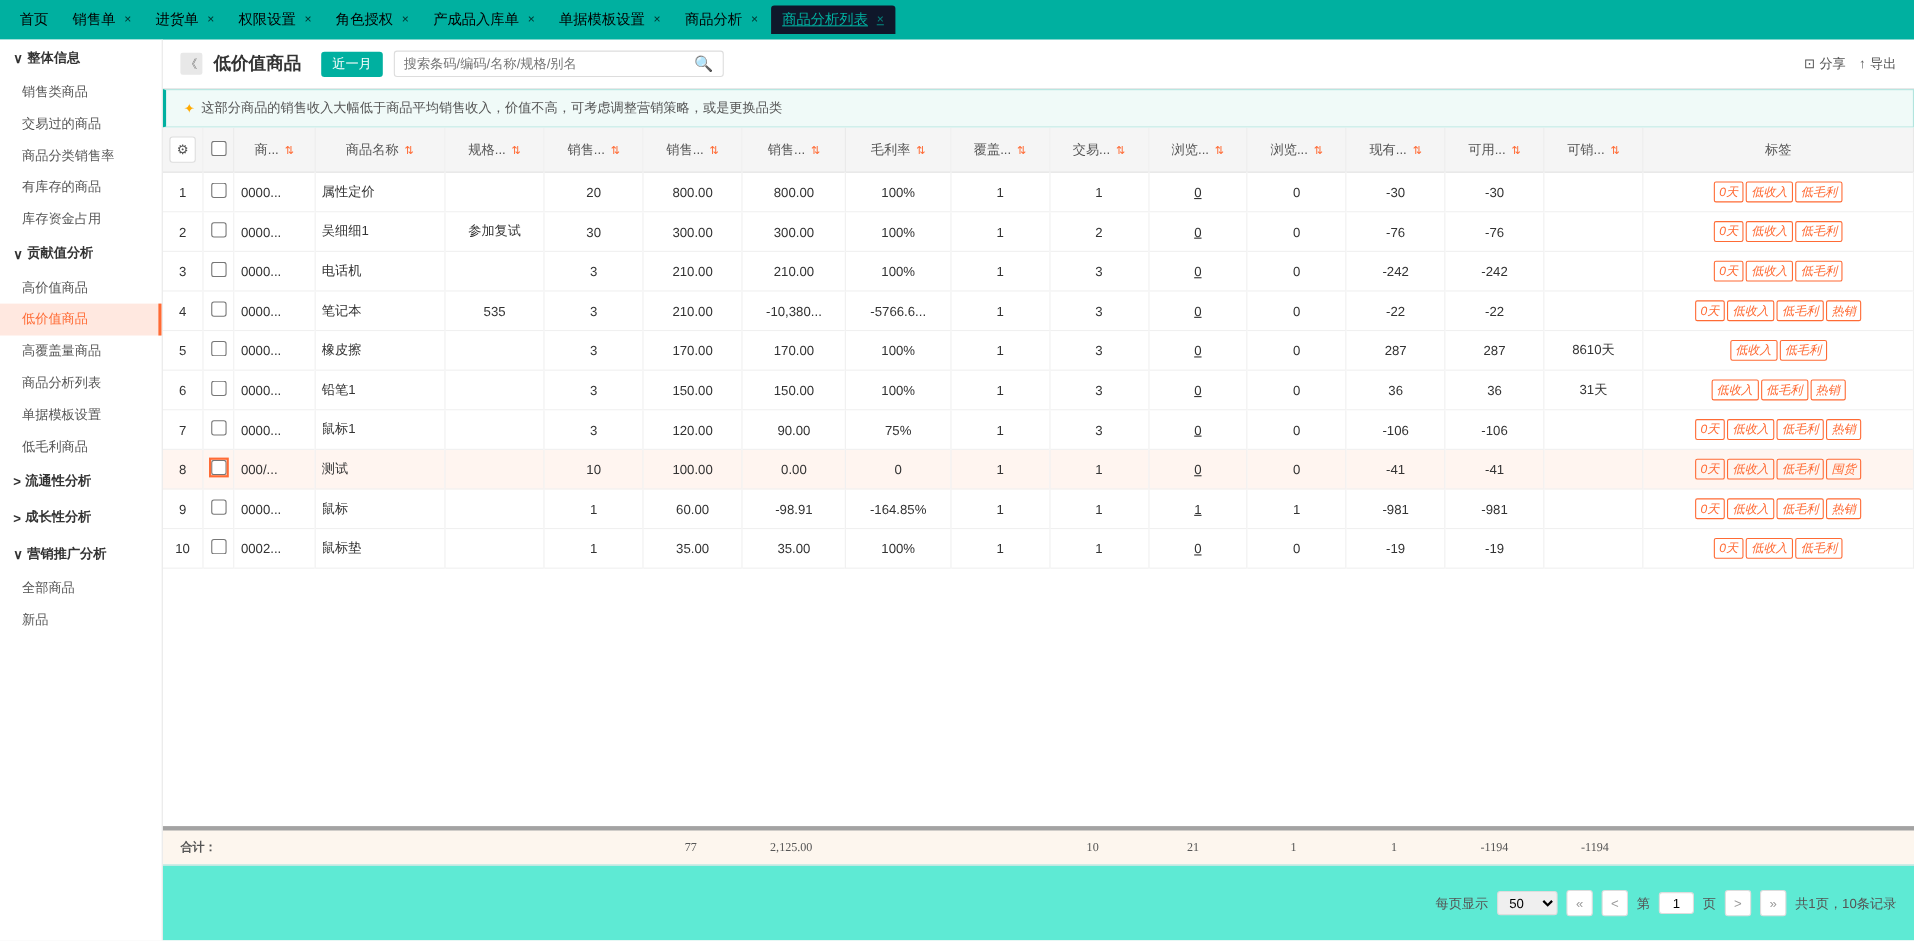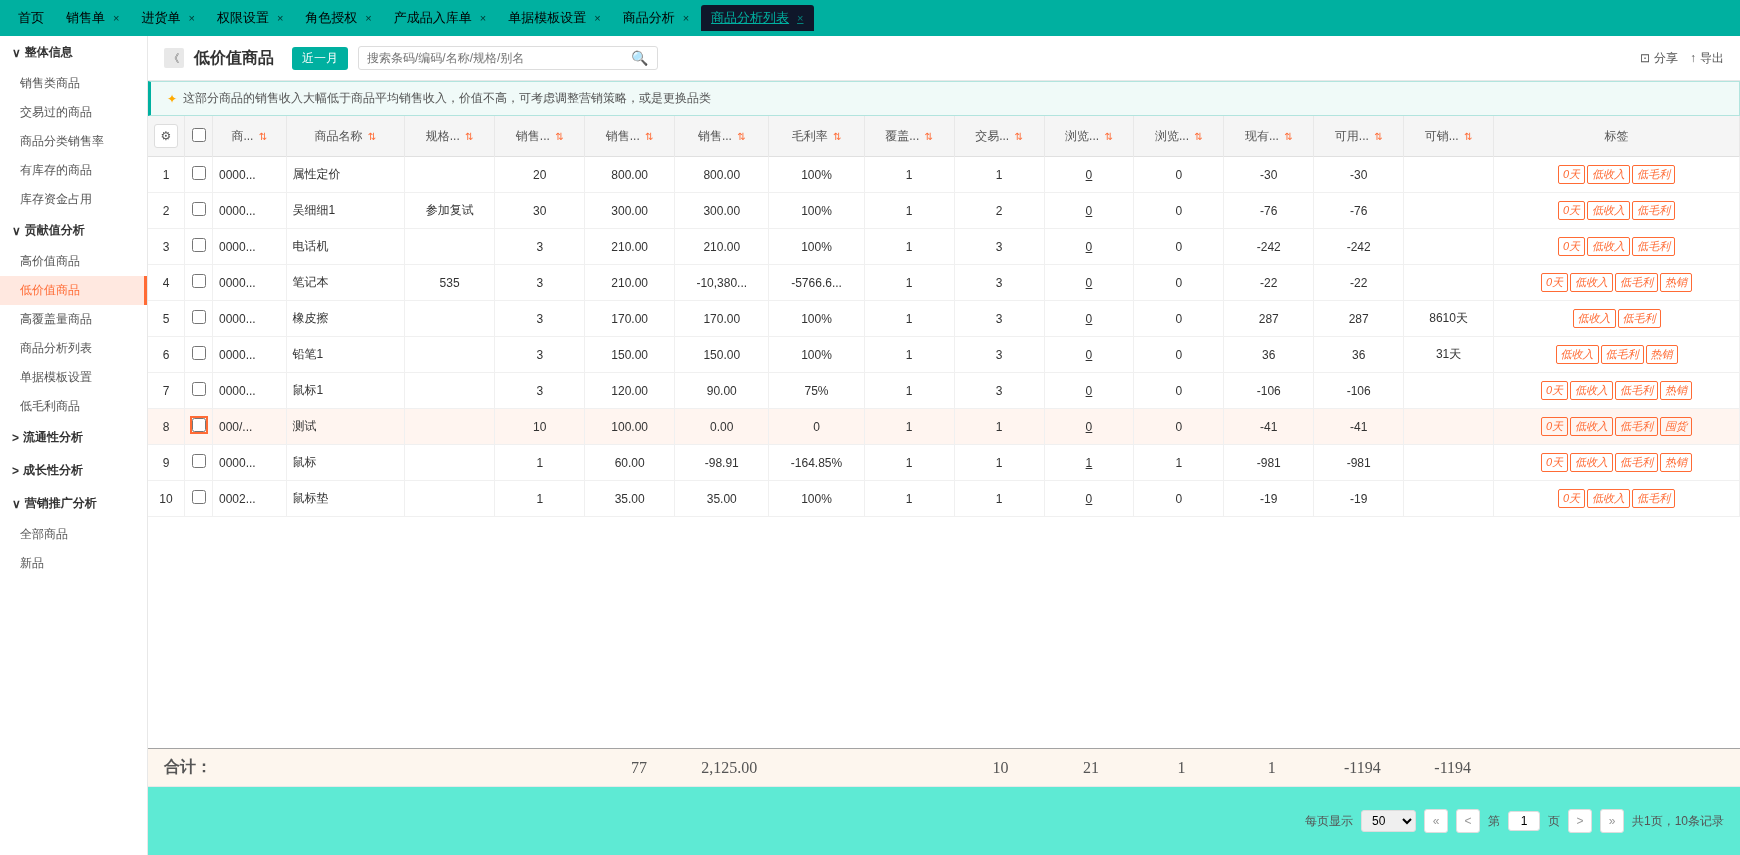--- a/index.html
+++ b/index.html
@@ -198,25 +198,25 @@
       border-radius: 2px;
       display: flex; align-items: center; justify-content: center;
       cursor: pointer;
       font-size: 11px;
       color: #666;
     }
 
     
     .table-footer {
       background: #fdf6ee;
-      border-top: 1px solid #a3a3a3;
+      border-top: 4px solid #a3a3a3;
       padding: 8px 16px;
       display: flex;
       align-items: center;
-      font-size: 16px;
+      font-size: 11px;
       color: #555;
     }
     .footer-label { font-weight: bold; margin-right: 20px; }
     .footer-values { display: flex; gap: 0; flex: 1; }
     .footer-val { flex: 1; text-align: center; font-family: Liberation Serif, serif; }
 
     
     .pagination-bar {
       display: flex;
       align-items: center;

